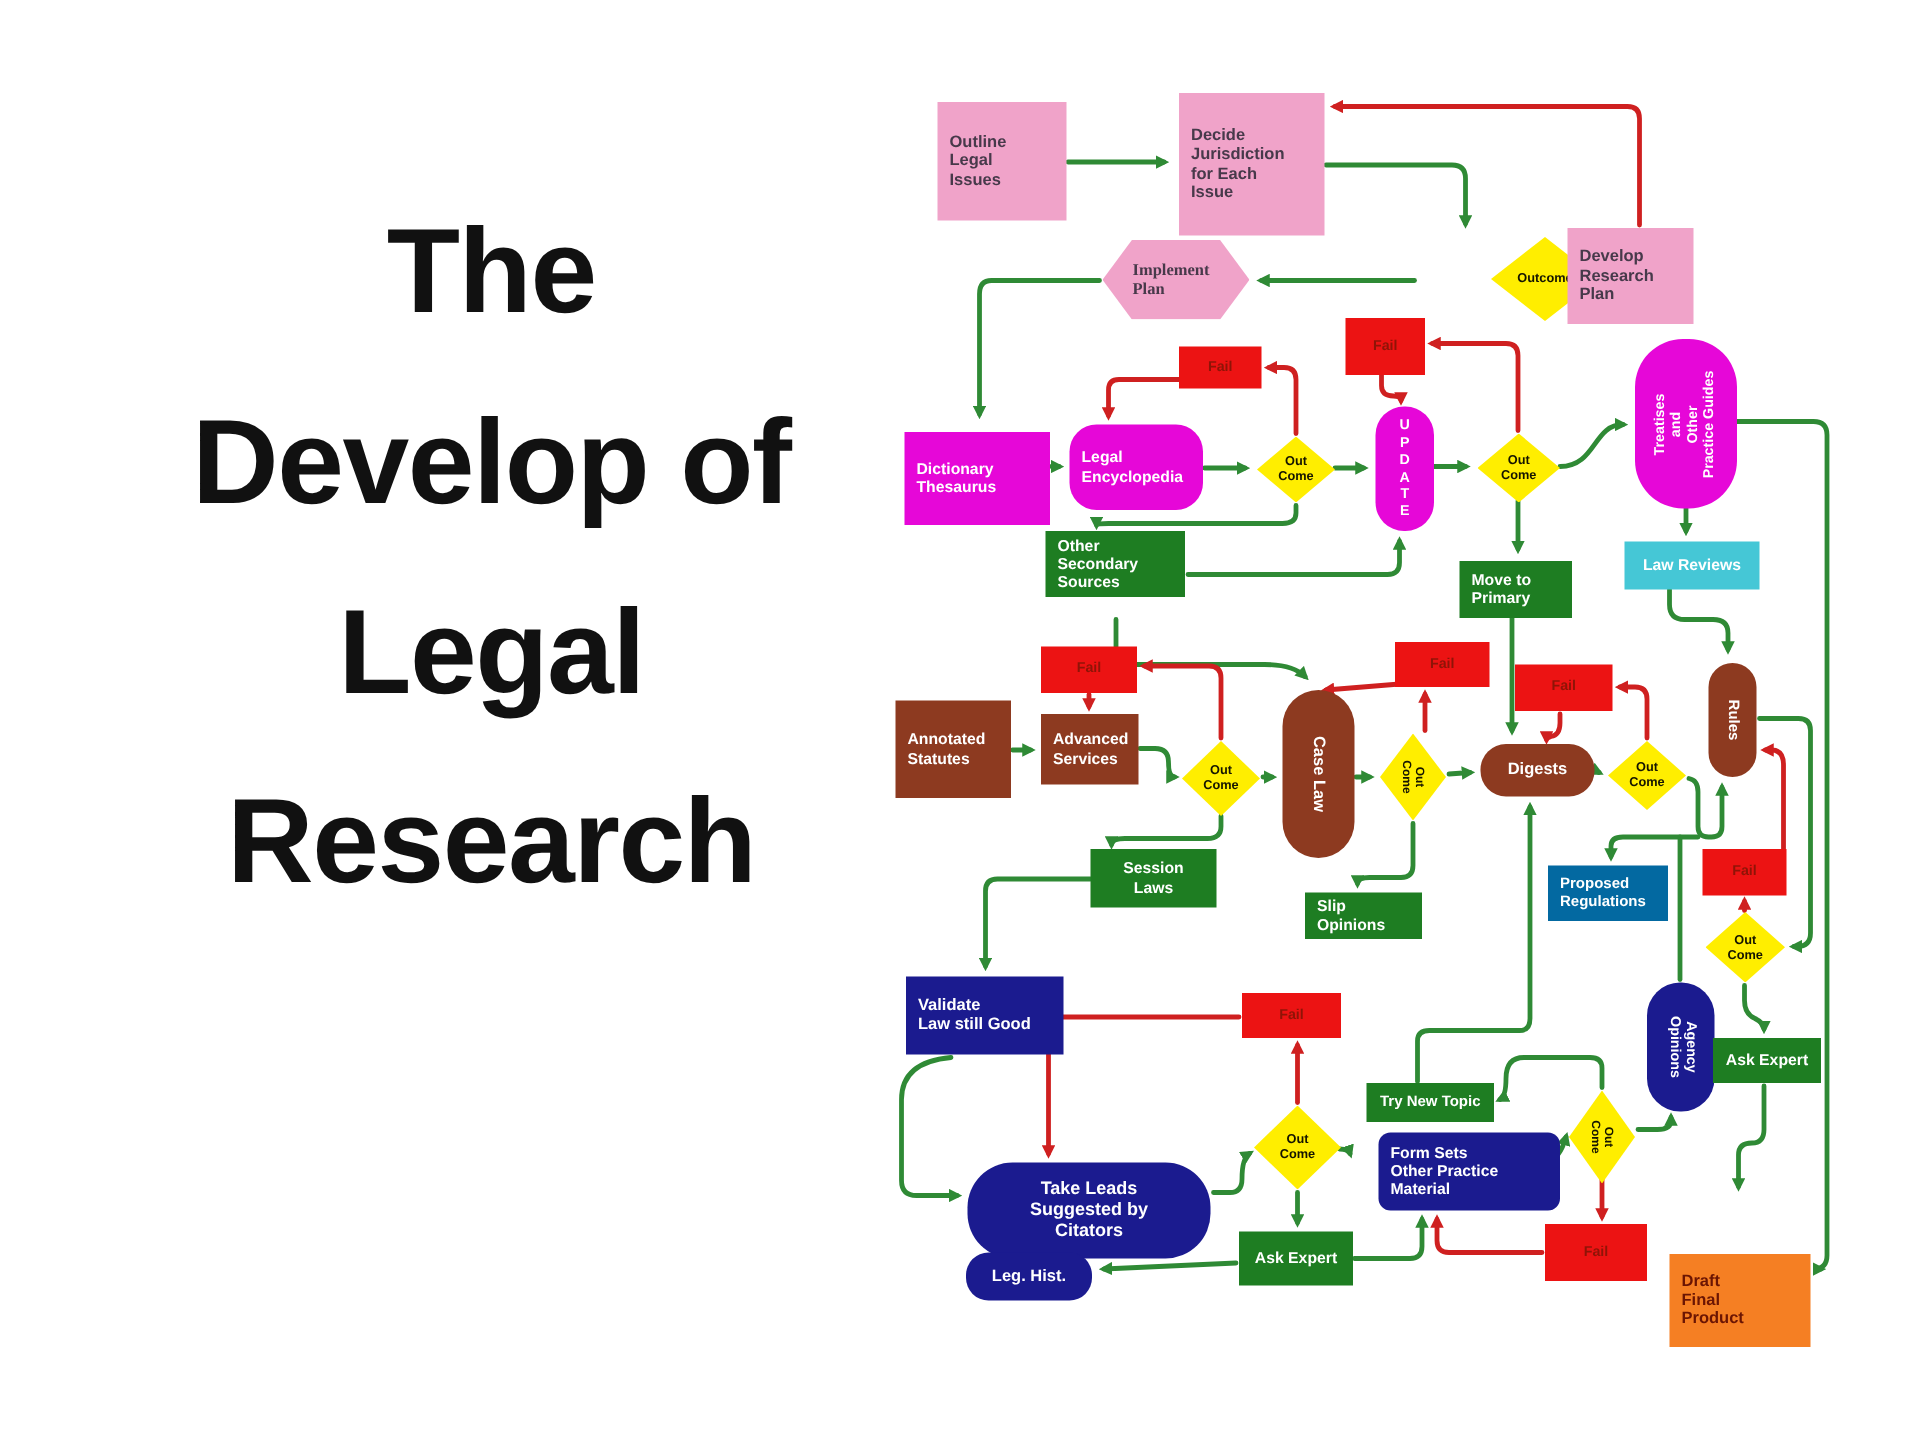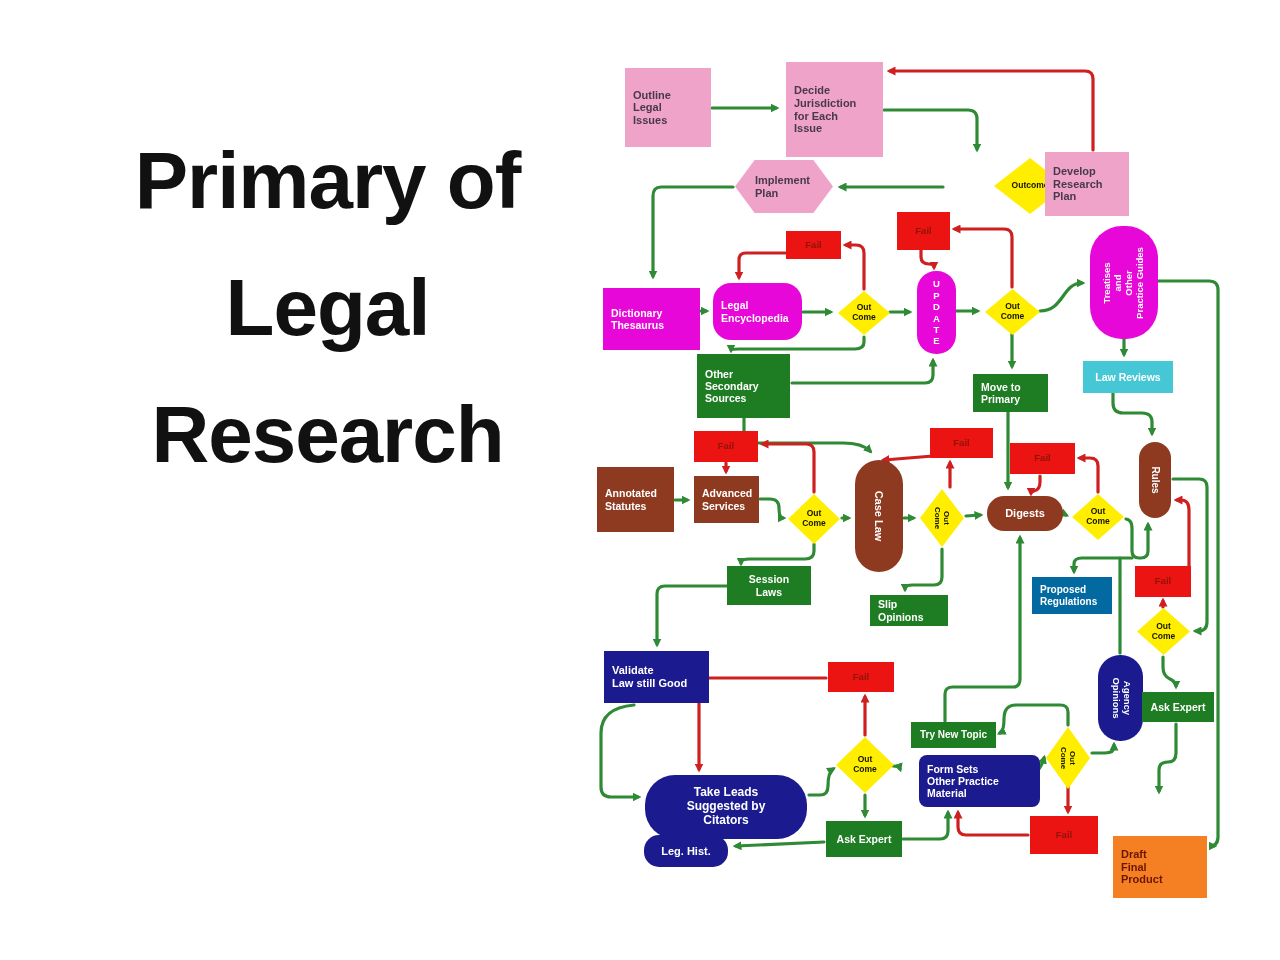--- a/index.html
+++ b/index.html
@@ -15,21 +15,22 @@
   .node .lbl.center{text-align:center;}
   .diamond{clip-path:polygon(50% 0,100% 50%,50% 100%,0 50%);text-align:center;}
   .hex{clip-path:polygon(20% 0,80% 0,100% 50%,80% 100%,20% 100%,0 50%);}
   .rot{position:absolute;left:50%;top:50%;transform-origin:center;}
 </style>
 </head>
 <body>
 <div id="slide">
 
 <div id="title">
-  <div>Primary of</div>
+  <div>The</div>
+  <div>Develop of</div>
   <div>Legal</div>
   <div>Research</div>
 </div>
 
 <svg id="edges" viewBox="0 0 1280 960">
   <defs>
     <marker id="ag" markerWidth="9" markerHeight="9" refX="5.5" refY="4.5" orient="auto" markerUnits="userSpaceOnUse">
       <path d="M0,0 L9,4.5 L0,9 z" fill="#2f8a35"></path>
     </marker>
     <marker id="ar" markerWidth="9" markerHeight="9" refX="5.5" refY="4.5" orient="auto" markerUnits="userSpaceOnUse">
@@ -105,21 +106,21 @@
 Legal
 Issues</div></div>
       <div class="node" style="left: 786px; top: 62px; width: 97px; height: 95px; background: rgb(240, 163, 201); color: rgb(71, 57, 74); font-size: 11px;"><div class="lbl left">Decide
 Jurisdiction
 for Each
 Issue</div></div>
       <div class="node diamond" style="left: 994px; top: 158px; width: 72px; height: 56px; background: rgb(255, 238, 0); color: rgb(21, 21, 0); font-size: 8.5px;"><div class="lbl center">Outcome</div></div>
       <div class="node" style="left: 1045px; top: 152px; width: 84px; height: 64px; background: rgb(240, 163, 201); color: rgb(71, 57, 74); font-size: 11px; justify-content: center;"><div class="lbl left">Develop
 Research
 Plan</div></div>
-      <div class="node hex" style="left: 735px; top: 160px; width: 98px; height: 53px; background: rgb(240, 163, 201); color: rgb(71, 57, 74); font-size: 11px;"><div class="lbl left" style="padding-left: 20px;">Implement
+      <div class="node hex" style="left: 735px; top: 160px; width: 98px; height: 53px; background: rgb(240, 163, 201); color: rgb(71, 57, 74); font-size: 11px; font-family: Liberation Serif, serif;"><div class="lbl left" style="padding-left: 20px;">Implement
 Plan</div></div>
       <div class="node" style="left: 786px; top: 231px; width: 55px; height: 28px; background: rgb(236, 19, 19); color: rgb(143, 20, 7); font-size: 9.5px;"><div class="lbl center">Fail</div></div>
       <div class="node" style="left: 897px; top: 212px; width: 53px; height: 38px; background: rgb(236, 19, 19); color: rgb(143, 20, 7); font-size: 9.5px;"><div class="lbl center">Fail</div></div>
       <div class="node" style="left: 603px; top: 288px; width: 97px; height: 62px; background: rgb(230, 7, 216); color: rgb(255, 255, 255); font-size: 10.5px;"><div class="lbl left">Dictionary
 Thesaurus</div></div>
       <div class="node" style="left: 713px; top: 283px; width: 89px; height: 57px; background: rgb(230, 7, 216); color: rgb(255, 255, 255); font-size: 10.5px; border-radius: 18px;"><div class="lbl left">Legal
 Encyclopedia</div></div>
       <div class="node diamond" style="left: 838px; top: 291px; width: 52px; height: 44px; background: rgb(255, 238, 0); color: rgb(21, 21, 0); font-size: 8.5px;"><div class="lbl center">Out
 Come</div></div>
       <div class="node" style="left: 917px; top: 271px; width: 39px; height: 83px; background: rgb(230, 7, 216); color: rgb(255, 255, 255); font-size: 9.5px; border-radius: 19px;"><div class="lbl center" style="line-height: 1.2;">U
@@ -128,21 +129,21 @@
 A
 T
 E</div></div>
       <div class="node diamond" style="left: 985px; top: 289px; width: 55px; height: 46px; background: rgb(255, 238, 0); color: rgb(21, 21, 0); font-size: 8.5px;"><div class="lbl center">Out
 Come</div></div>
       <div class="node" style="left: 1090px; top: 226px; width: 68px; height: 113px; background: rgb(230, 7, 216); color: rgb(255, 255, 255); font-size: 9.5px; border-radius: 32px; position: absolute;"><div class="lbl center rot" style="width: 105px; transform: translate(-50%, -50%) rotate(-90deg);">Treatises
 and
 Other
 Practice Guides</div></div>
       <div class="node" style="left: 1083px; top: 361px; width: 90px; height: 32px; background: rgb(69, 199, 214); color: rgb(255, 255, 255); font-size: 10.5px;"><div class="lbl center">Law Reviews</div></div>
-      <div class="node" style="left: 697px; top: 354px; width: 93px; height: 64px; background: rgb(30, 125, 34); color: rgb(255, 255, 255); font-size: 10.5px;"><div class="lbl left">Other
+      <div class="node" style="left: 697px; top: 354px; width: 93px; height: 44px; background: rgb(30, 125, 34); color: rgb(255, 255, 255); font-size: 10.5px;"><div class="lbl left">Other
 Secondary
 Sources</div></div>
       <div class="node" style="left: 973px; top: 374px; width: 75px; height: 38px; background: rgb(30, 125, 34); color: rgb(255, 255, 255); font-size: 10.5px;"><div class="lbl left">Move to
 Primary</div></div>
       <div class="node" style="left: 694px; top: 431px; width: 64px; height: 31px; background: rgb(236, 19, 19); color: rgb(143, 20, 7); font-size: 9.5px;"><div class="lbl center">Fail</div></div>
       <div class="node" style="left: 597px; top: 467px; width: 77px; height: 65px; background: rgb(141, 58, 32); color: rgb(255, 255, 255); font-size: 10.5px; justify-content: flex-end;"><div class="lbl left">Annotated
 Statutes</div></div>
       <div class="node" style="left: 694px; top: 476px; width: 65px; height: 47px; background: rgb(141, 58, 32); color: rgb(255, 255, 255); font-size: 10.5px;"><div class="lbl left">Advanced
 Services</div></div>
       <div class="node diamond" style="left: 788px; top: 494px; width: 52px; height: 50px; background: rgb(255, 238, 0); color: rgb(21, 21, 0); font-size: 8.5px;"><div class="lbl center">Out

